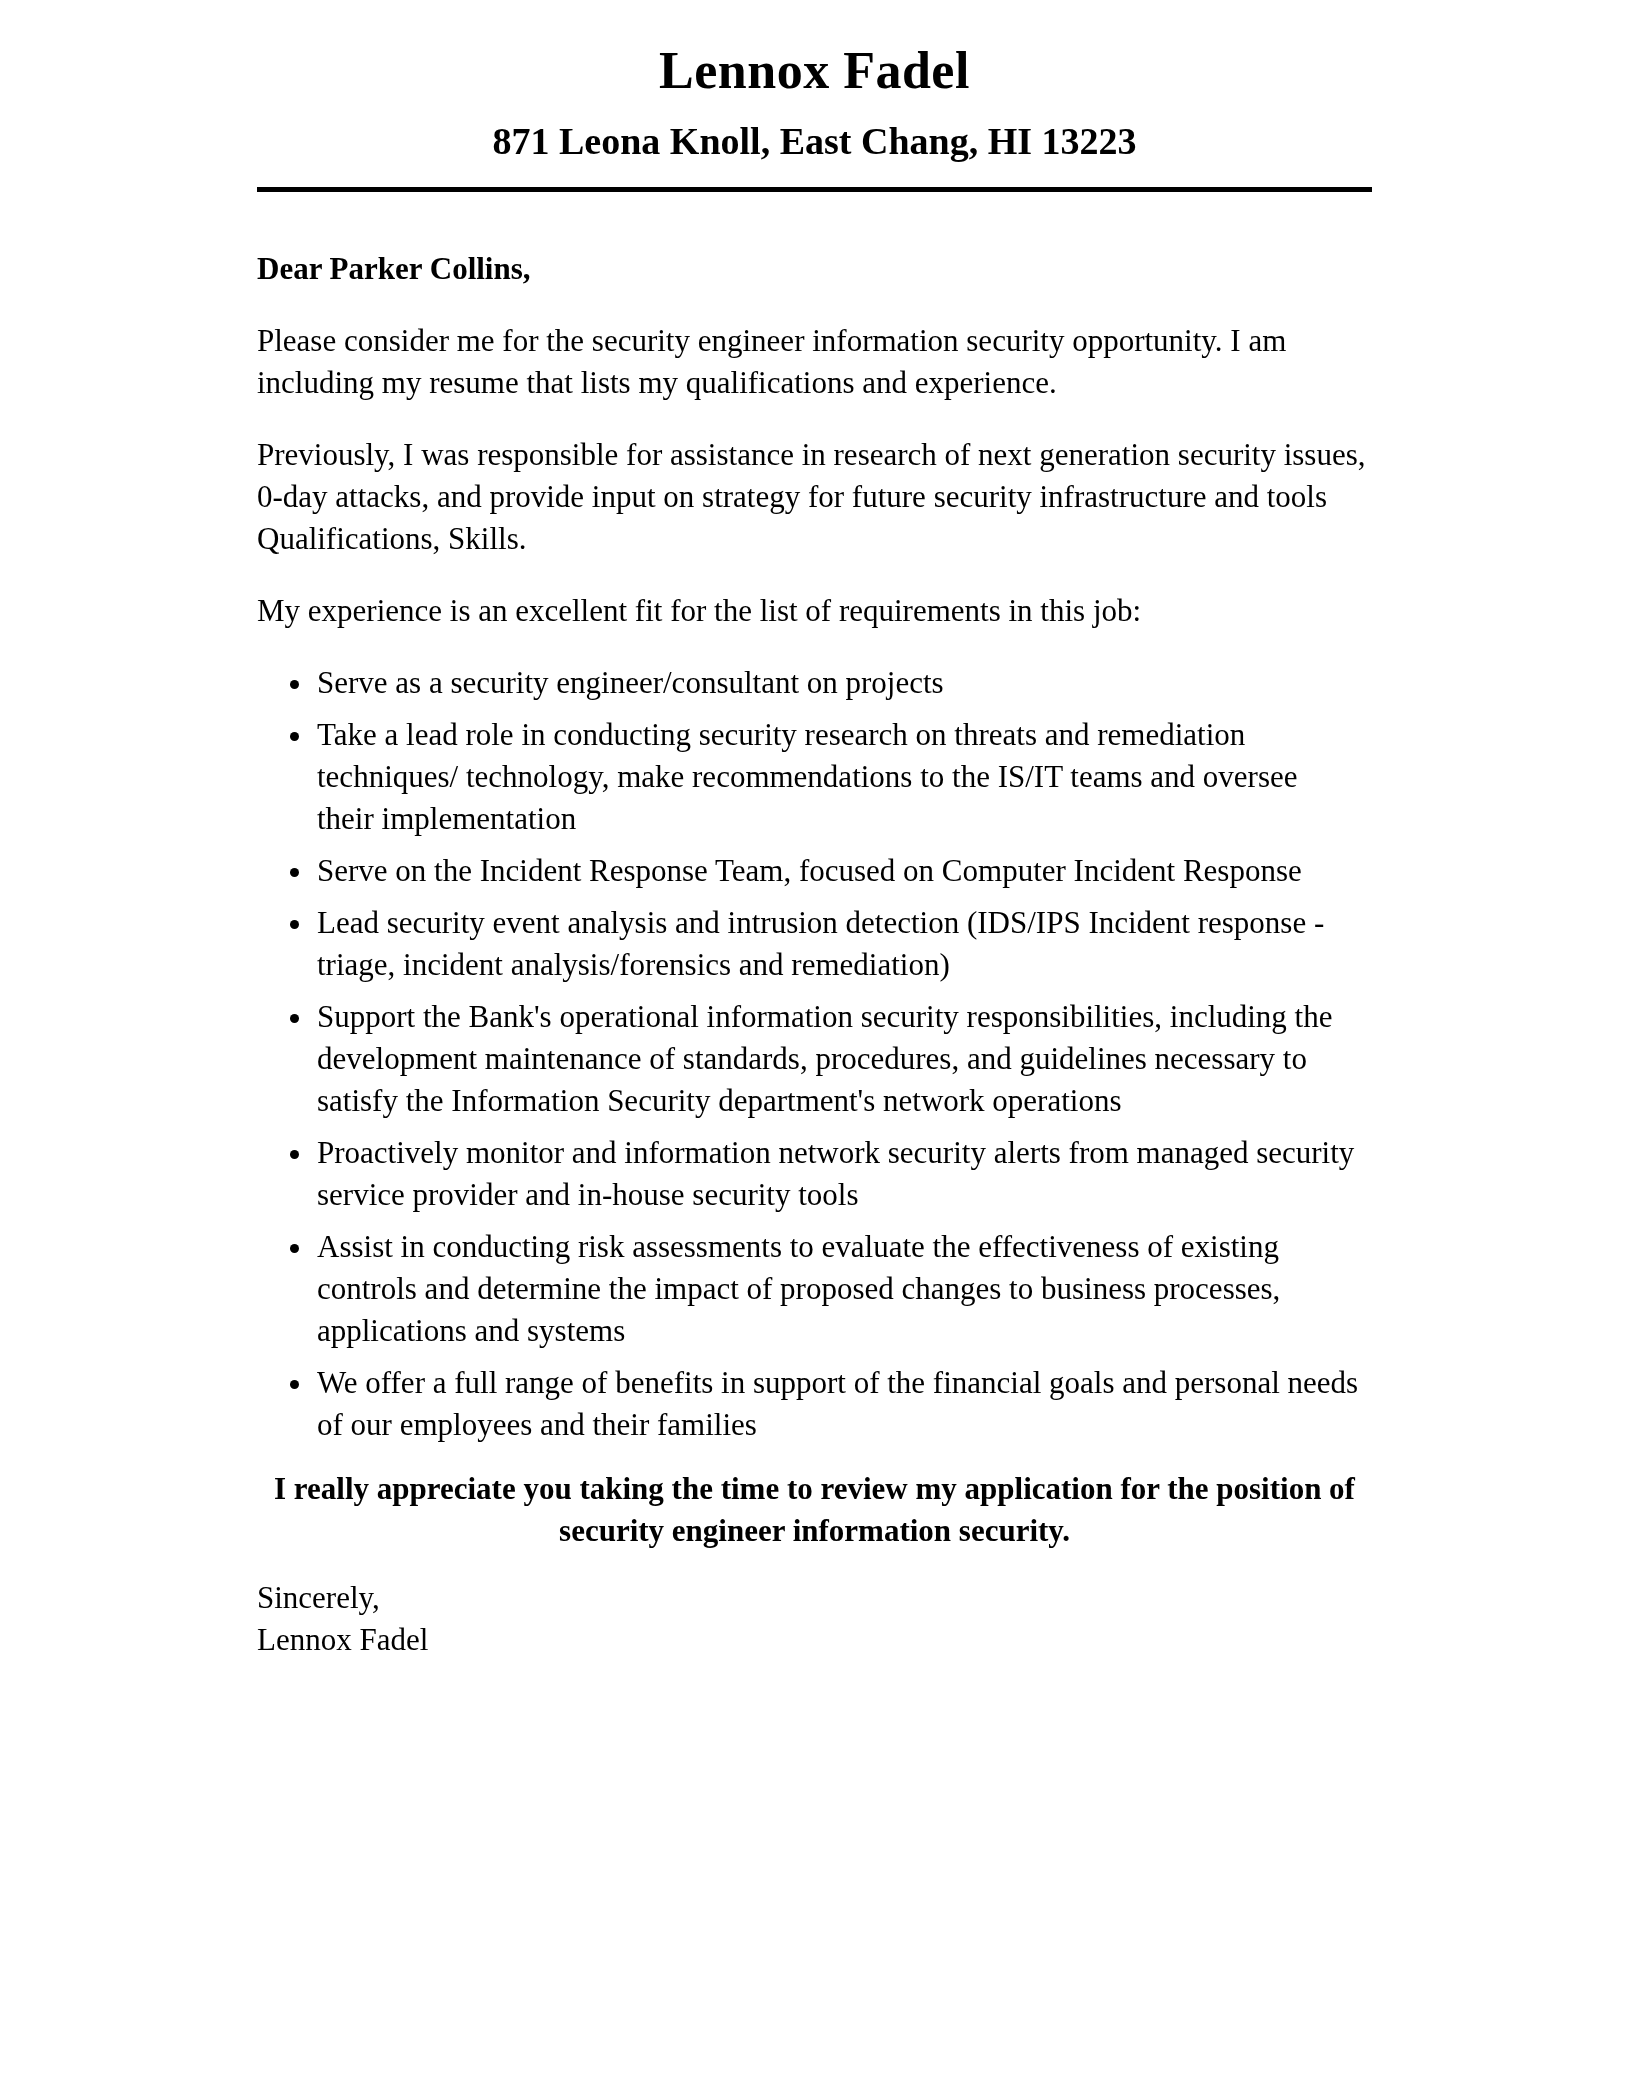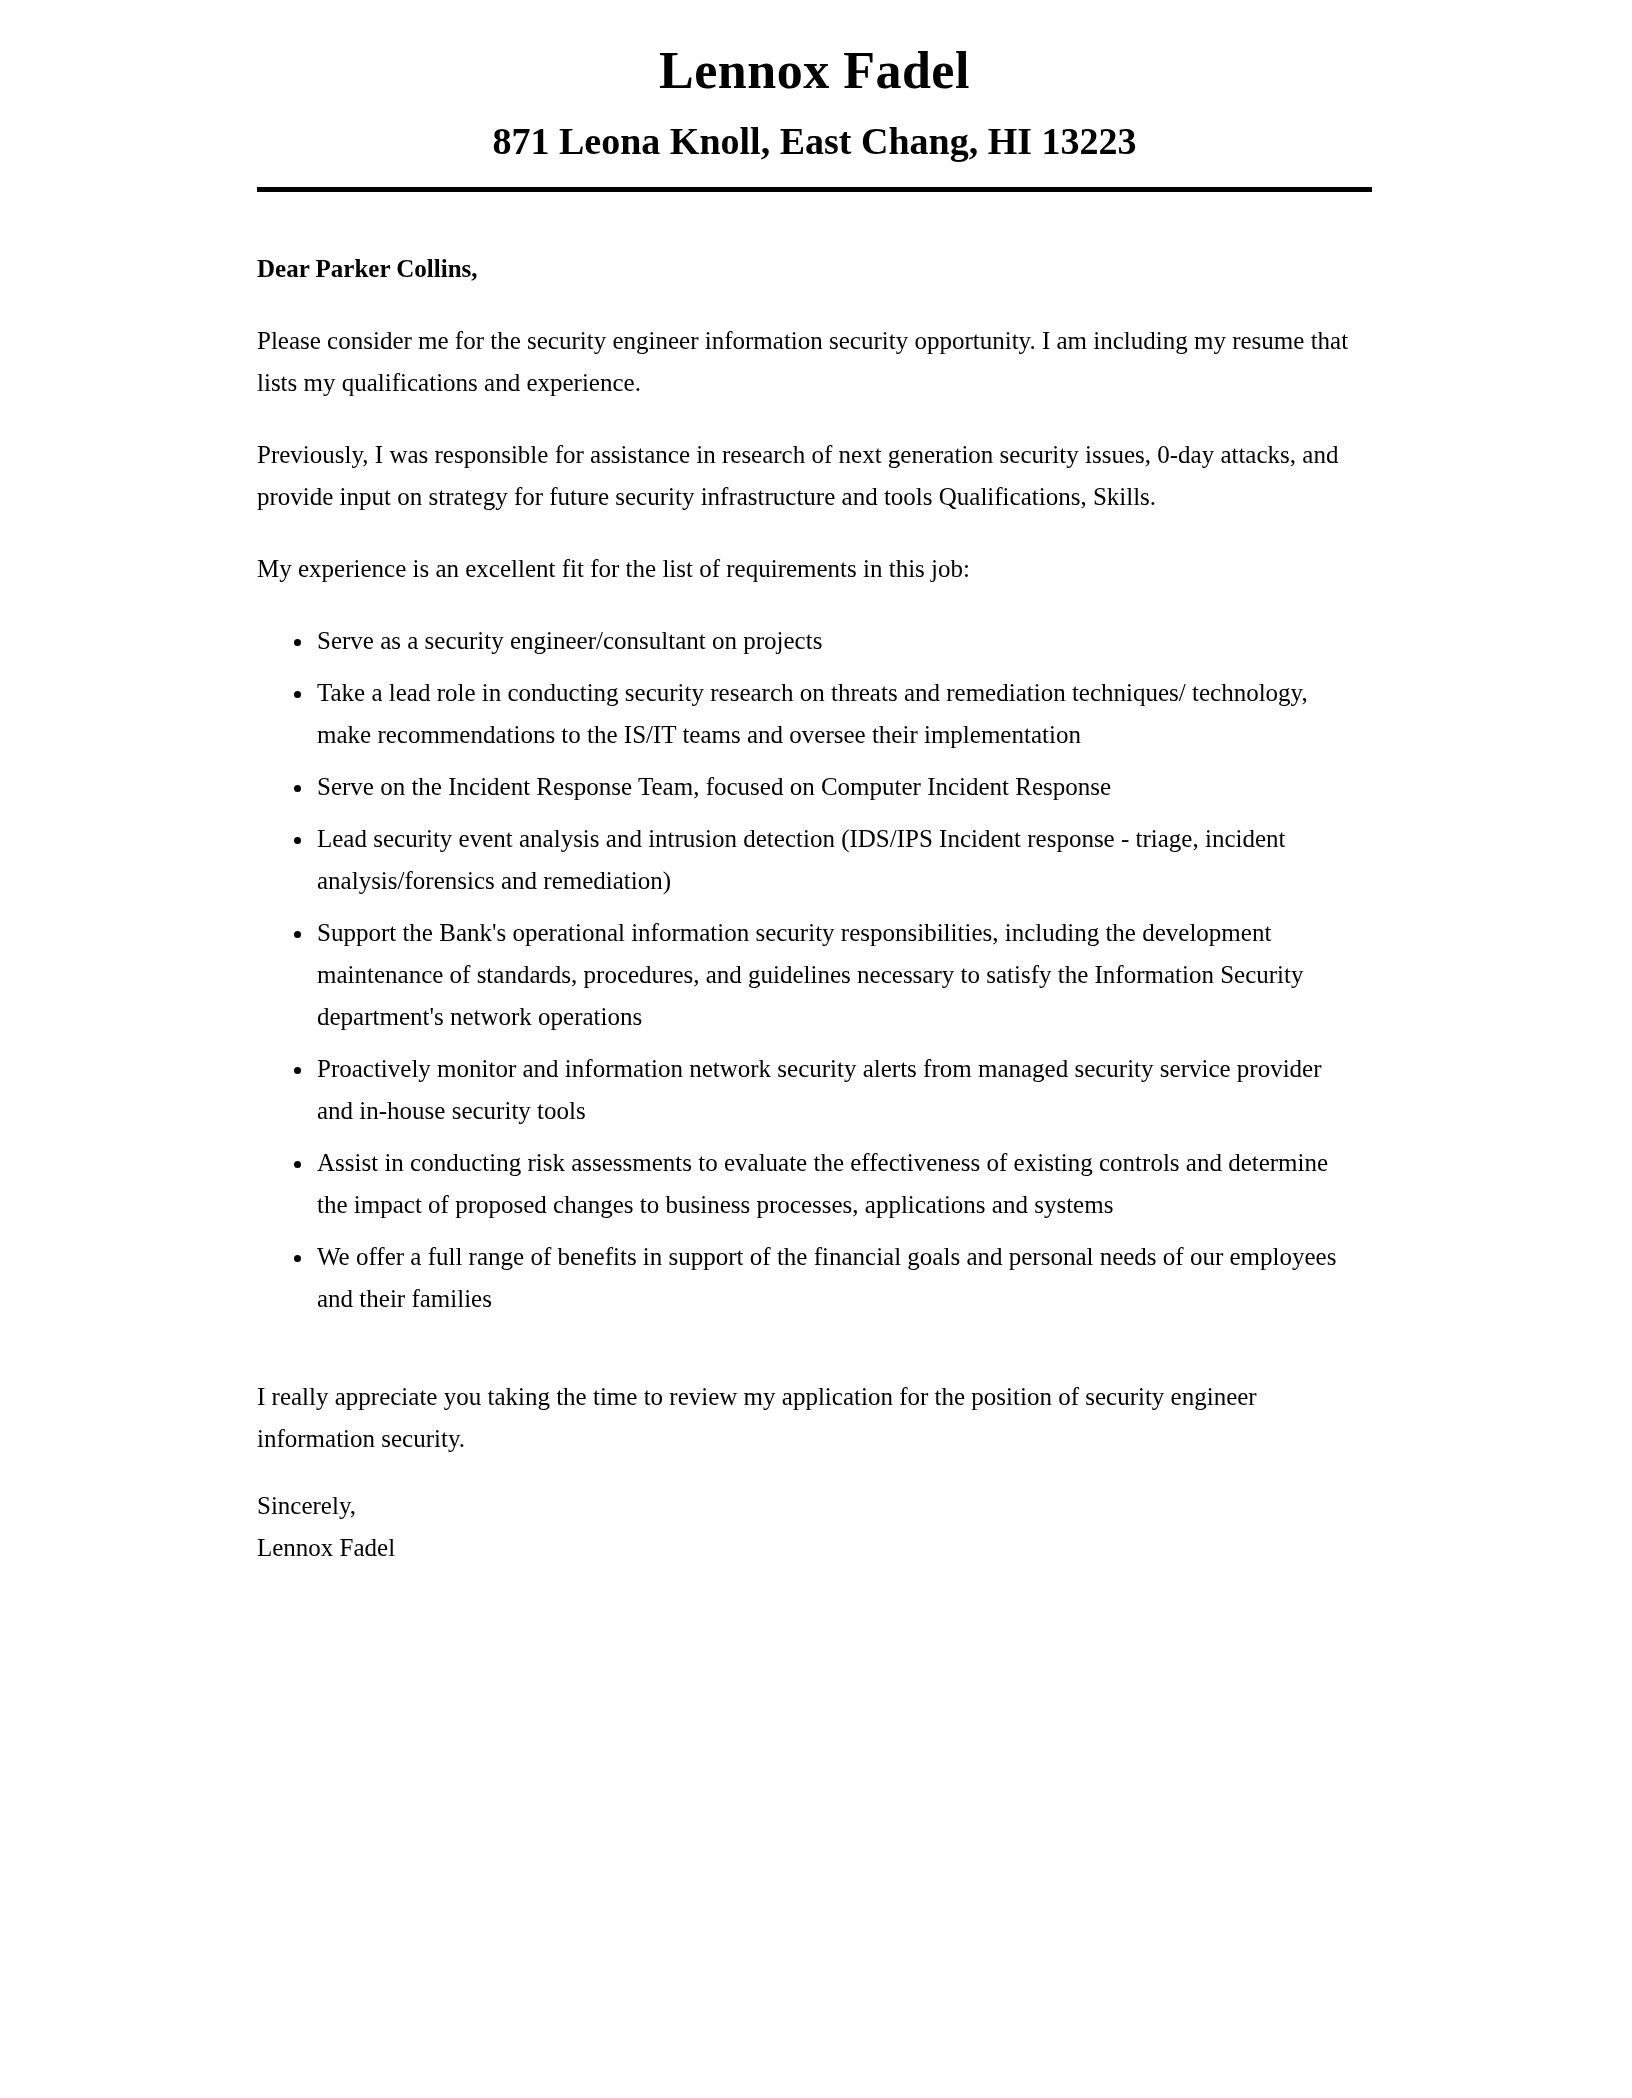--- a/index.html
+++ b/index.html
@@ -30,42 +30,43 @@
     font-size: 38px;
     font-weight: bold;
   }
   .header-rule {
     margin-top: 24px;
     height: 5px;
     background: #000000;
     border: none;
   }
   .letter-body {
-    font-size: 25px;
+    font-size: 31px;
     line-height: 42px;
   }
   .greeting {
     margin: 56px 0 0 0;
     font-weight: bold;
   }
   .para {
     margin: 30px 0 0 0;
   }
   .req-list {
     margin: 30px 0 0 0;
     padding-left: 48px;
   }
   .req-list li {
     margin: 10px;
     padding-left: 2px;
     font-family: Liberation Serif, serif;
   }
   .closing {
-    margin: 56px 0 0 0;
-    font-weight: normal;
+    margin: 22px 0 0 0;
+    font-weight: bold;
+    text-align: center;
   }
   .signoff {
     margin: 25px 0 0 0;
   }
 </style>
 </head>
 <body>
 
 <div class="page">
 

